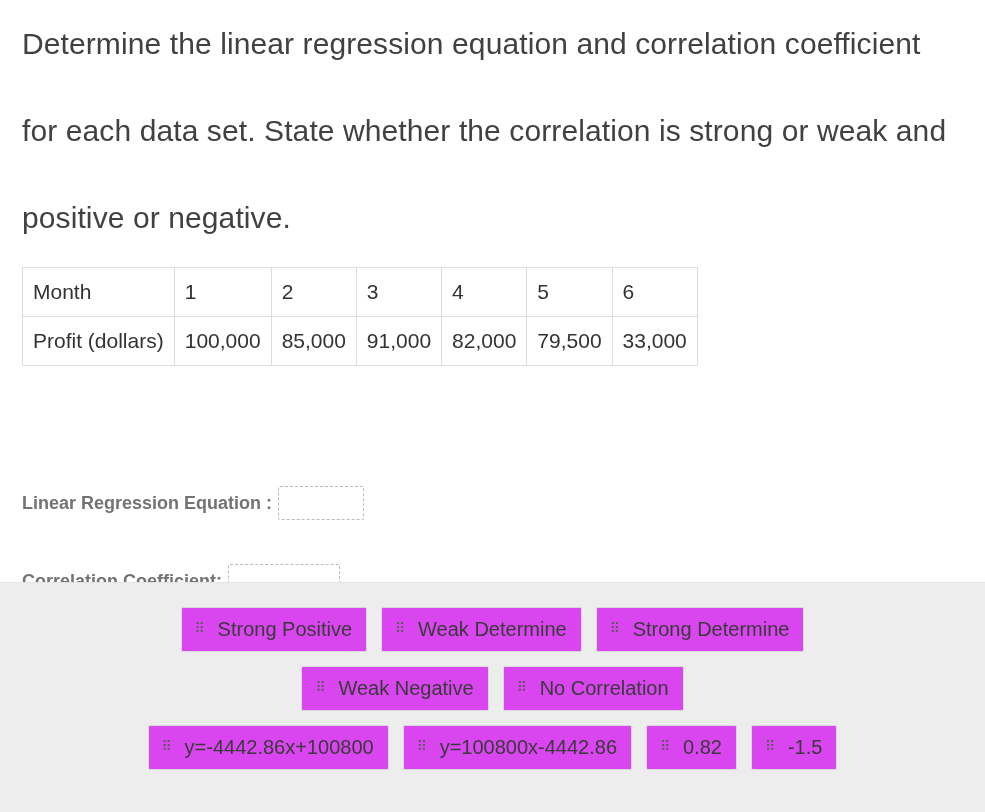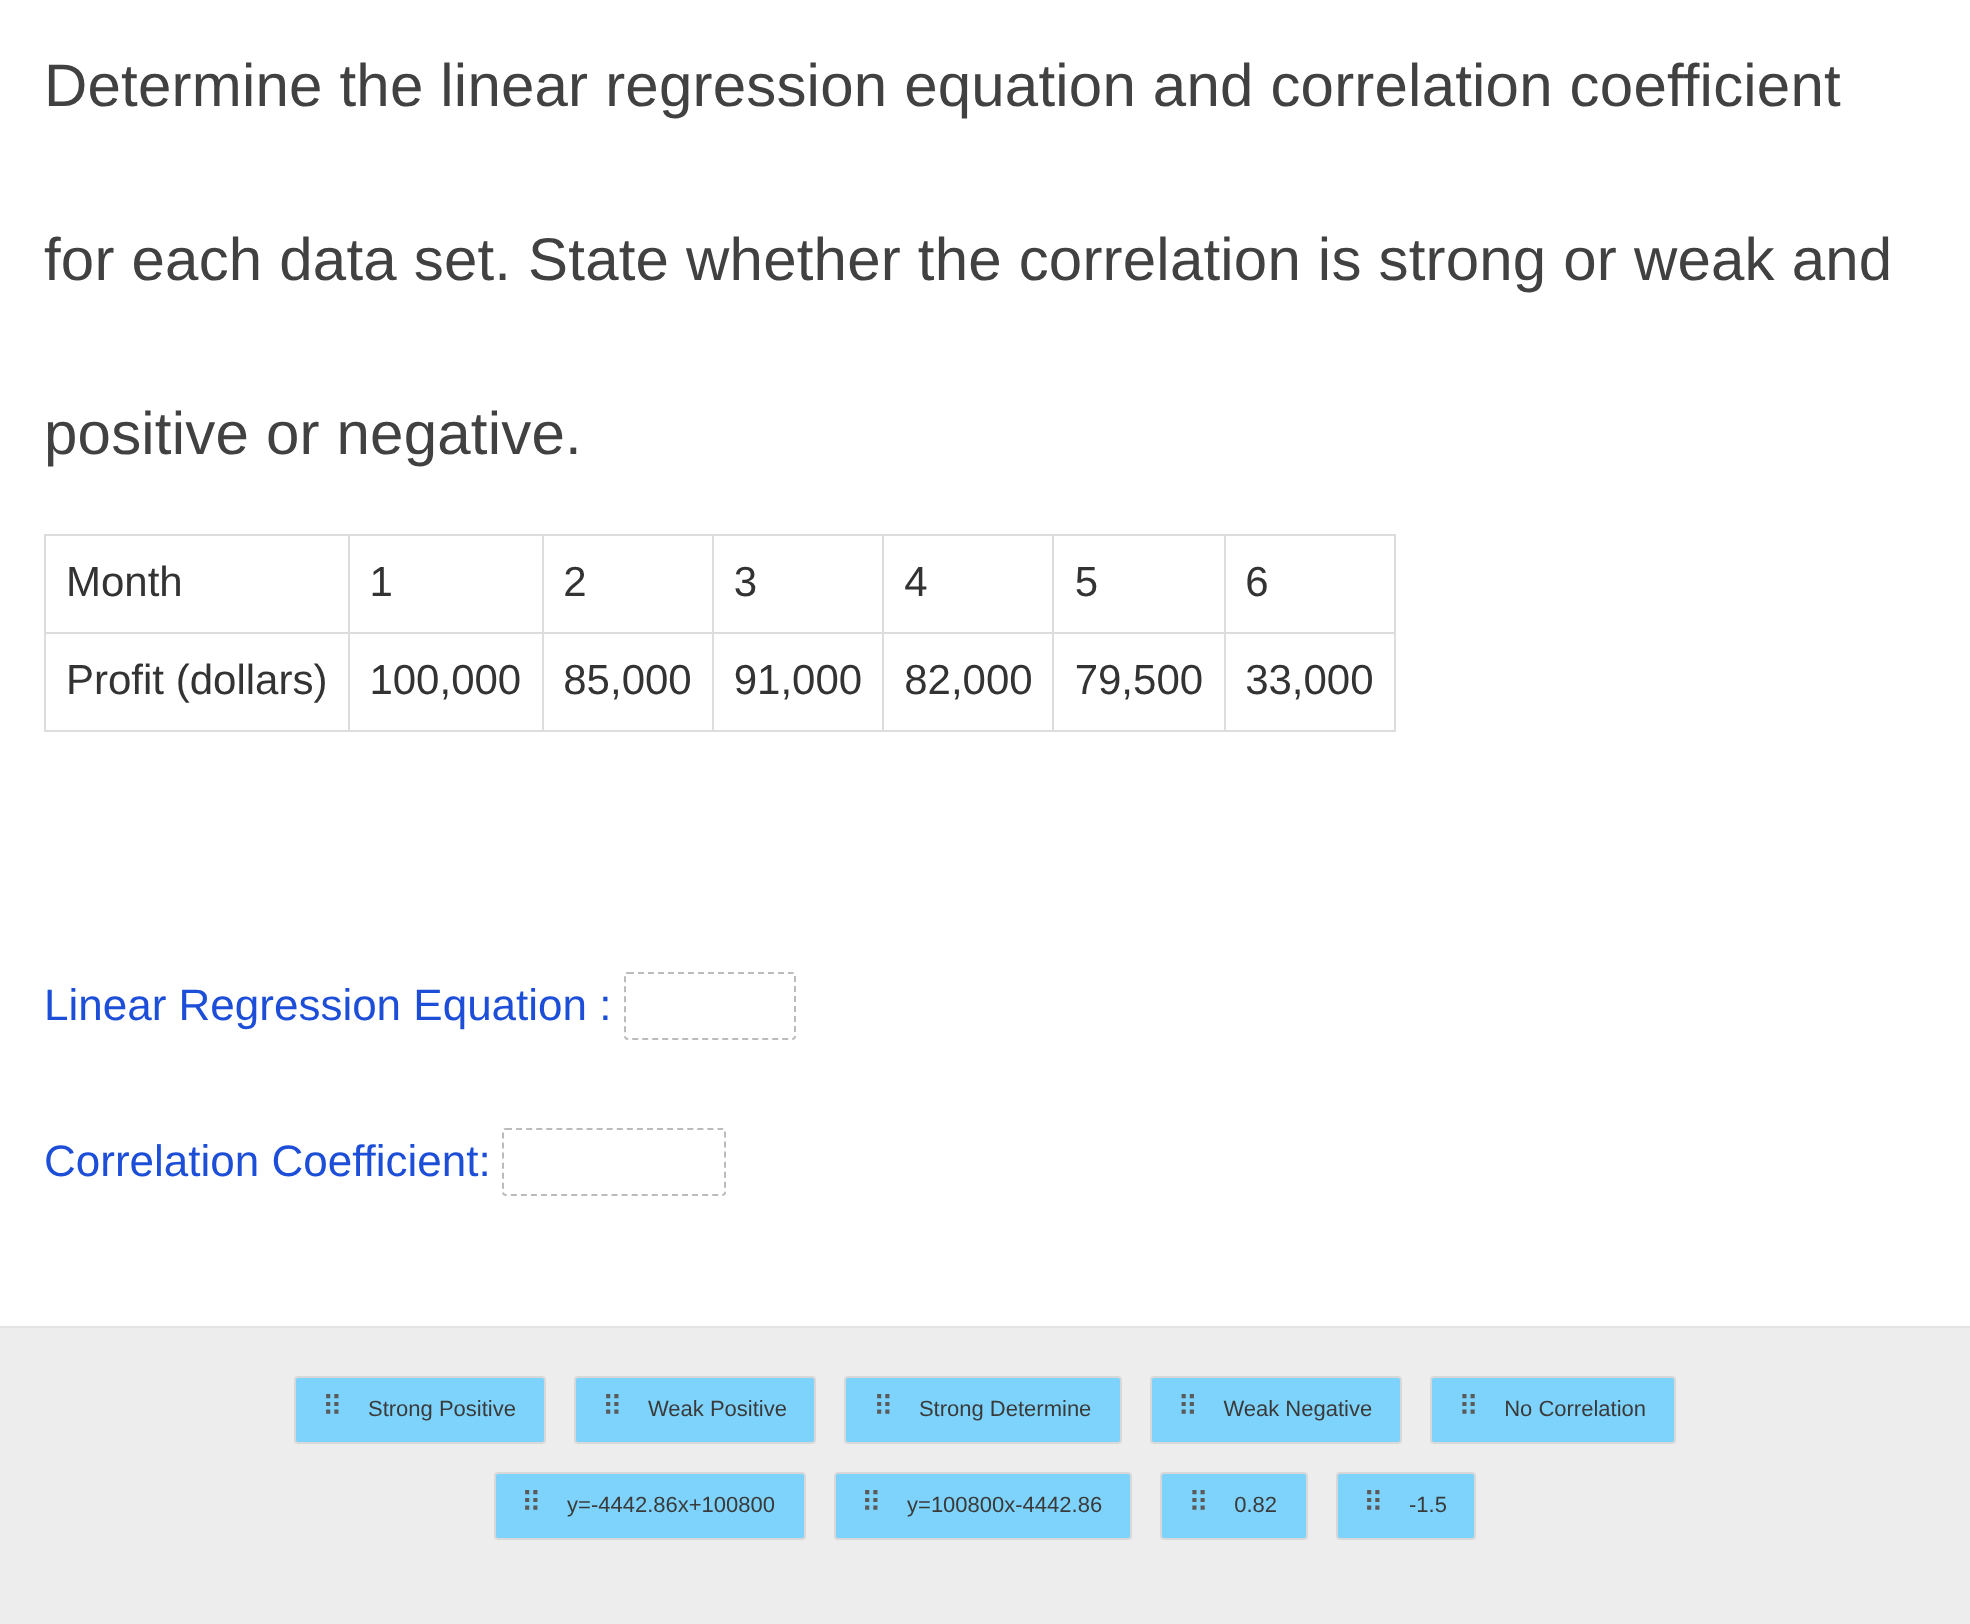--- a/index.html
+++ b/index.html
@@ -36,23 +36,23 @@
   .fields {
     margin-top: 120px;
   }
   .field-row {
     display: flex;
     align-items: center;
     margin-bottom: 44px;
     gap: 6px;
   }
   .field-label {
-    font-size: 22px;
-    color: #1d4ed8;
-    font-weight: 400;
+    font-size: 18px;
+    color: #737373;
+    font-weight: 700;
   }
   .drop-slot {
     display: inline-block;
     min-width: 86px;
     height: 34px;
     border: 1.5px dashed #bbb;
     border-radius: 2px;
     background: #fff;
   }
   .slot-type { min-width: 112px; }
@@ -67,25 +67,25 @@
     display: flex;
     justify-content: center;
     gap: 14px;
     margin-bottom: 14px;
     flex-wrap: wrap;
   }
   .chip {
     display: inline-flex;
     align-items: center;
     gap: 10px;
-    background: #7dd3fc;
+    background: #d946ef;
     border: 1px solid #d8d8d8;
     border-radius: 2px;
     padding: 10px 14px;
-    font-size: 11px;
+    font-size: 20px;
     color: #3a3a3a;
     cursor: grab;
     user-select: none;
   }
   .grip {
     display: inline-block;
     width: 12px; height: 12px;
     position: relative;
   }
   .grip::before {
@@ -140,21 +140,21 @@
 </div>
 
 <div class="answer-bank">
   <div class="bank-row">
     <div class="chip">
       <span class="grip"></span>
       <span>Strong Positive</span>
     </div>
     <div class="chip">
       <span class="grip"></span>
-      <span>Weak Positive</span>
+      <span>Weak Determine</span>
     </div>
     <div class="chip">
       <span class="grip"></span>
       <span>Strong Determine</span>
     </div>
     <div class="chip">
       <span class="grip"></span>
       <span>Weak Negative</span>
     </div>
     <div class="chip">

